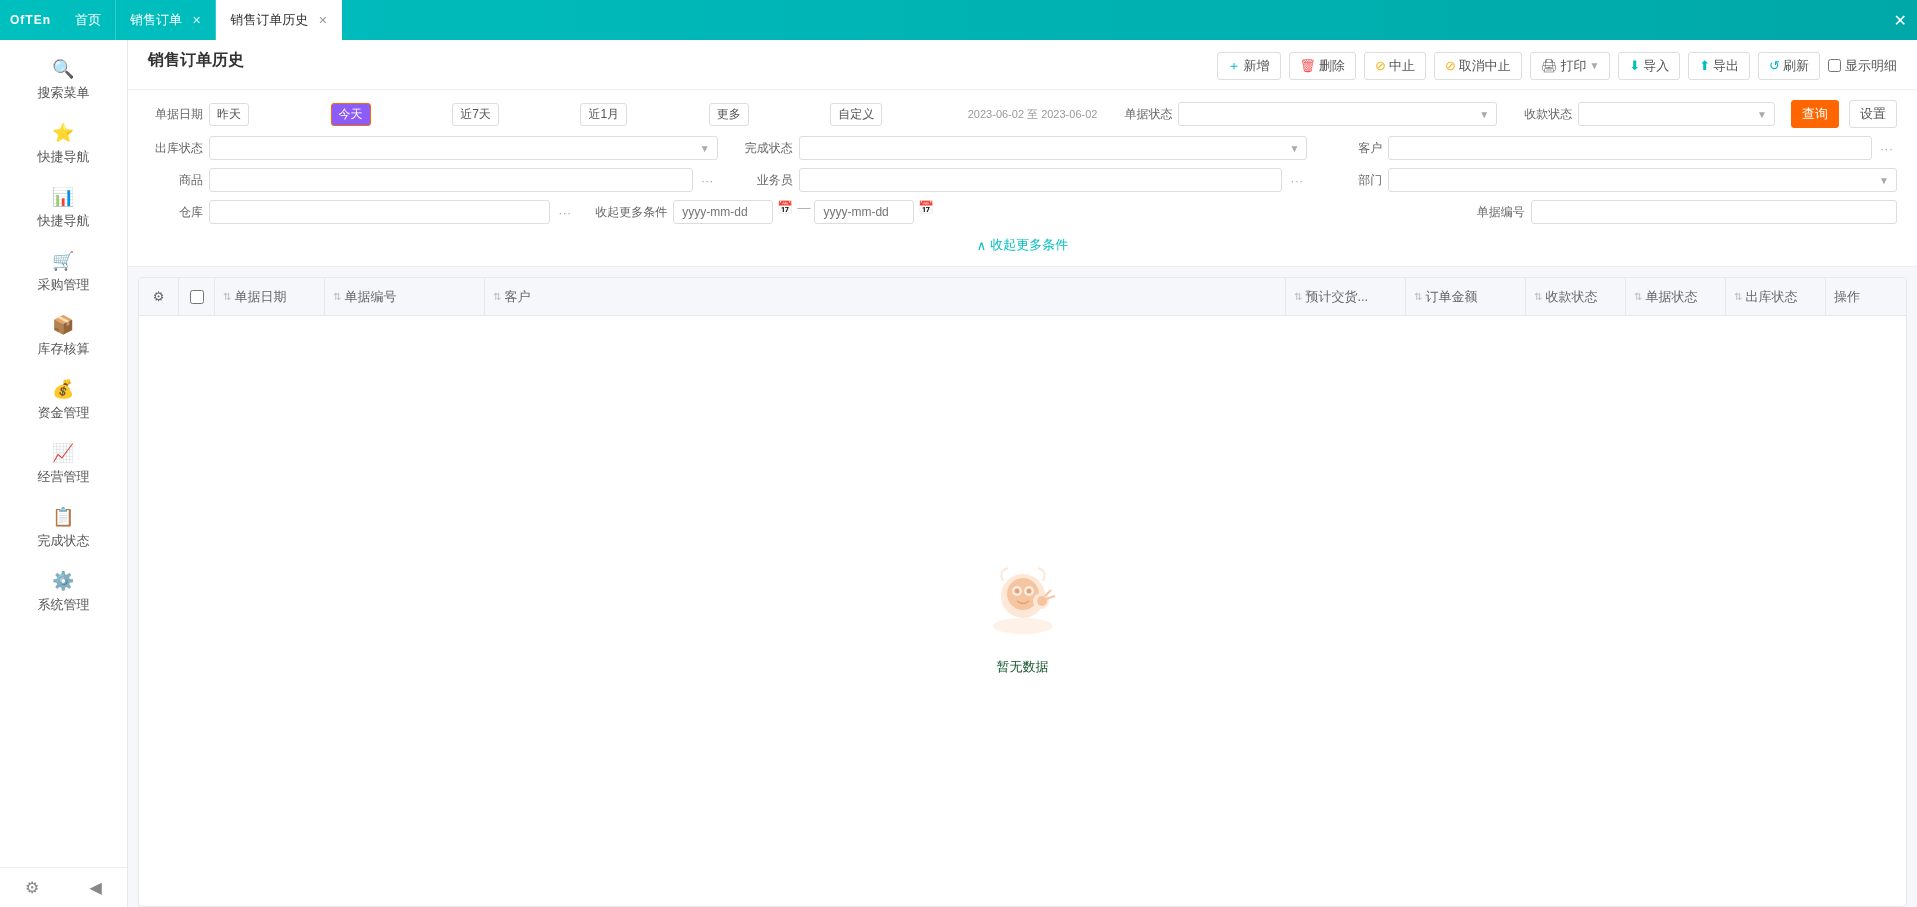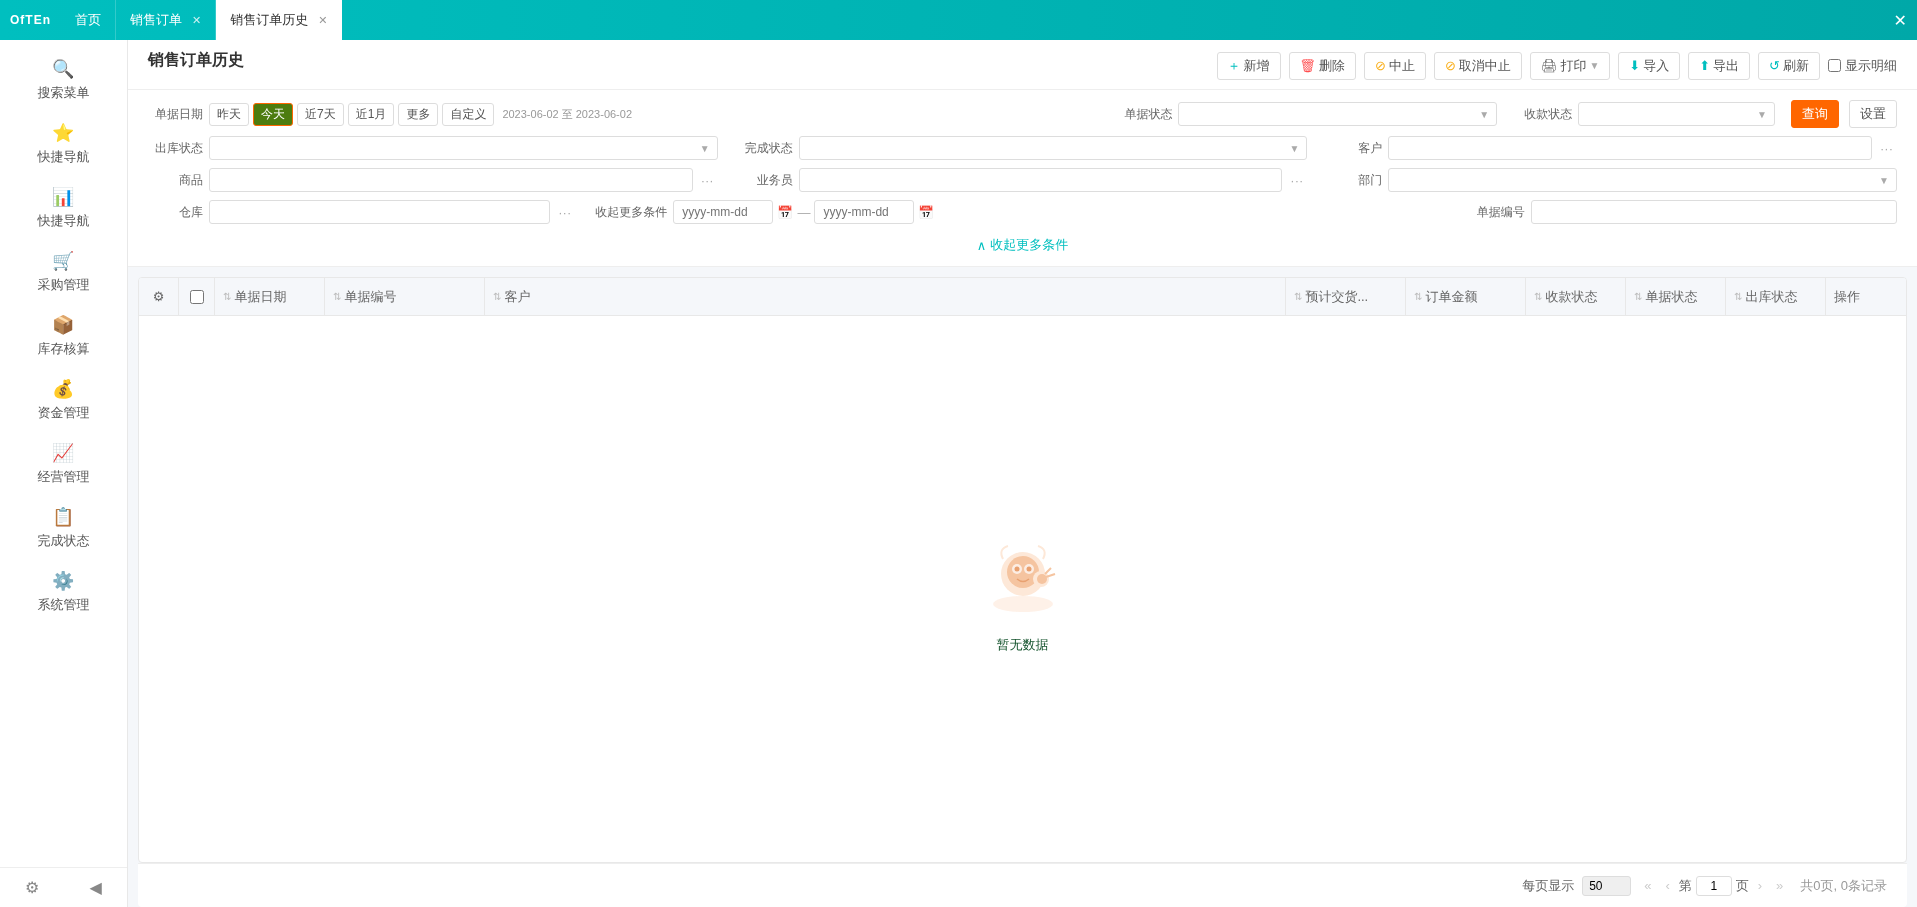--- a/index.html
+++ b/index.html
@@ -200,33 +200,34 @@
       right: 8px;
       color: #aaa;
       font-size: 10px;
       pointer-events: none;
     }
     .date-filter {
       display: flex;
       align-items: center;
       gap: 4px;
       flex: 1;
+      justify-content: space-between;
     }
     .date-btn {
       padding: 2px 7px;
       border: 1px solid #ddd;
       border-radius: 3px;
       cursor: pointer;
       font-size: 12px;
       color: #555;
       background: #fff;
       white-space: nowrap;
     }
     .date-btn.active {
-      background: #4d7c0f;
+      background: #8b5cf6;
       color: #fff;
       border-color: #ff6600;
     }
     .date-range-text {
       font-size: 11px;
       color: #999;
       margin-left: 4px;
     }
     .ellipsis-btn {
       color: #aaa;
@@ -568,21 +569,21 @@
       <div class="filter-row">
         <div class="filter-item">
           <span class="filter-label">仓库</span>
           <div class="filter-control">
             <input class="filter-input" type="text" style="">
             <span class="ellipsis-btn">···</span>
           </div>
         </div>
         <div class="filter-item" style="flex:2">
           <span class="filter-label">收起更多条件</span>
-          <div style="display:flex; align-items:center; gap:4px; flex:1;">
+          <div style="display:flex; align-items:flex-start; gap:4px; flex:1;">
             <input class="filter-input" type="text" placeholder="yyyy-mm-dd" style="width: 100px;">
             <span style="color:#aaa; cursor:pointer;">📅</span>
             <span style="color:#aaa;">—</span>
             <input class="filter-input" type="text" placeholder="yyyy-mm-dd" style="width: 100px;">
             <span style="color:#aaa; cursor:pointer;">📅</span>
           </div>
         </div>
         <div class="filter-item">
           <span class="filter-label">单据编号</span>
           <input class="filter-input" type="text" style="">
@@ -656,35 +657,15 @@
           <path d="M70 35 Q75 25 65 22" stroke="#fde8d8" stroke-width="2" fill="none"></path>
           <circle cx="68" cy="55" r="8" fill="#fde8d8"></circle>
           <circle cx="69" cy="55" r="5" fill="#f5c4a0"></circle>
           <line x1="72" y1="50" x2="78" y2="44" stroke="#f5c4a0" stroke-width="2"></line>
           <line x1="73" y1="53" x2="82" y2="50" stroke="#f5c4a0" stroke-width="2"></line>
         </svg>
         <span class="empty-text">暂无数据</span>
       </div>
     </div>
 
-    <div class="pagination">
-      <span style="color:#666;">每页显示</span>
-      <div style="position:relative; display:inline-flex; align-items:center;">
-        <select class="page-size-select">
-          <option value="50">50</option>
-          <option value="20">20</option>
-          <option value="100">100</option>
-        </select>
-      </div>
-      <div class="page-nav">
-        <span class="page-nav-btn disabled">«</span>
-        <span class="page-nav-btn disabled">‹</span>
-        <span style="color:#666;">第</span>
-        <input class="page-input" type="text" value="1" style="">
-        <span style="color:#666;">页</span>
-        <span class="page-nav-btn disabled">›</span>
-        <span class="page-nav-btn disabled">»</span>
-        <span style="color:#999; margin-left:8px;">共0页, 0条记录</span>
-      </div>
-    </div>
 
   </div>
 </div>
 
 </body></html>

